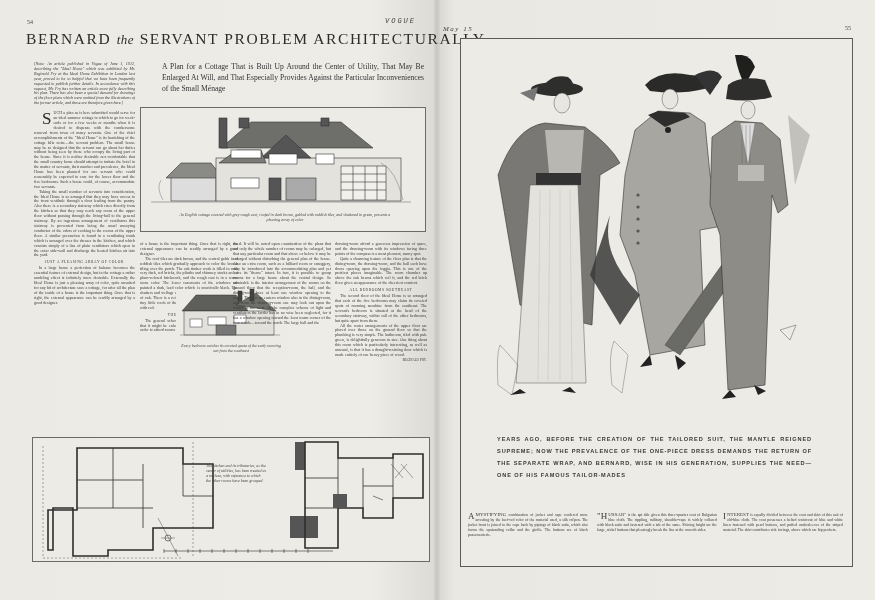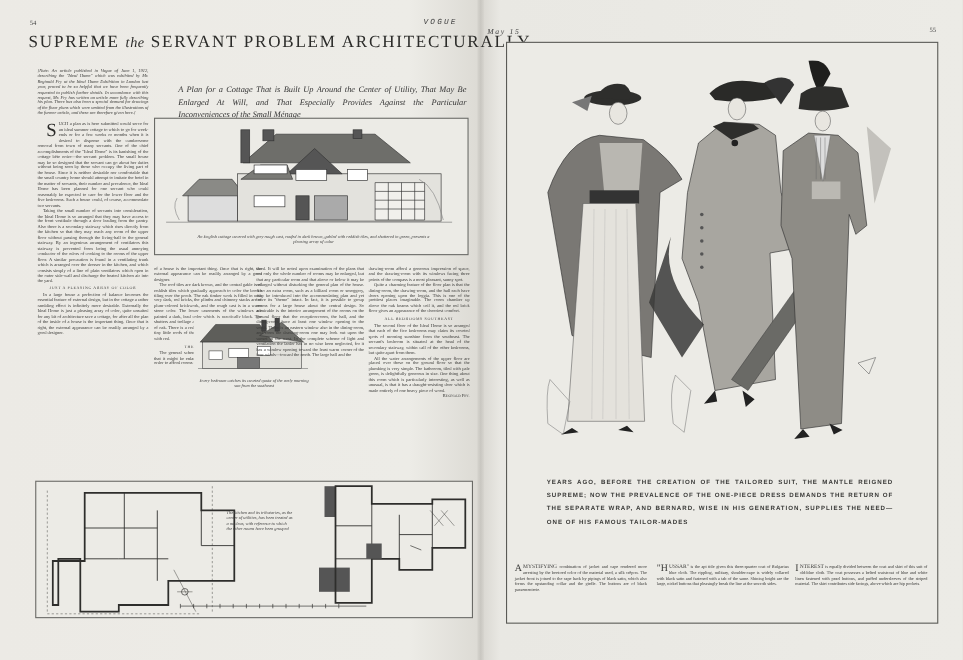--- a/index.html
+++ b/index.html
@@ -10,21 +10,21 @@
   .page-left { left: 0; width: 437px; background: linear-gradient(90deg, #eceae5 0%, #edece7 85%, #dcdad4 100%); }
   .page-right { left: 437px; width: 438px; background: linear-gradient(90deg, #d8d6d0 0%, #e9e8e3 4%, #ecebe6 100%); }
   .gutter { position: absolute; left: 434px; top: 0; width: 6px; height: 600px; background: linear-gradient(90deg, #d5d3cd, #c9c7c1, #d7d5cf); }
 
   .folio { position: absolute; font-size: 6px; color: #444; }
   .running-head { position: absolute; font-style: italic; font-size: 7px; letter-spacing: 2px; color: #444; }
 
   .headline { position: absolute; left: 26px; top: 30px; width: 400px; font-size: 15.5px; letter-spacing: 1.6px; color: #2c2c2a; white-space: nowrap; }
   .headline .the { font-style: italic; font-size: 13px; letter-spacing: 0.5px; margin-top: 28px; }
 
-  .subhead { position: absolute; left: 162px; top: 76px; width: 262px; font-size: 7.6px; line-height: 11px; color: #333; text-align: justify; font-style: italic; }
+  .subhead { position: absolute; left: 162px; top: 61px; width: 262px; font-size: 7.6px; line-height: 11px; color: #333; text-align: justify; }
 
   .col { position: absolute; font-size: 4.1px; line-height: 4.9px; color: #3a3a38; text-align: justify; overflow: hidden; }
   .col p { margin-bottom: 0; text-indent: 5px; }
   .col p.noindent { text-indent: 0; }
   .col .sh { text-align: center; font-size: 3.6px; letter-spacing: 0.6px; margin: 2px 0 1px; text-indent: 0; }
   .col .sig { text-align: right; font-variant: small-caps; }
   .note { font-style: italic; }
   .dropcap { float: left; font-size: 17px; line-height: 14px; margin: 1px 2px 0 8px; color: #2a2a28; }
 
   .frame { position: absolute; border: 1px solid #6a6a66; background: #ecebe6; }
@@ -40,21 +40,21 @@
 <body>
 
 <div class="page page-left"></div>
 <div class="page page-right"></div>
 <div class="gutter"></div>
 
 <div class="folio" style="left:27px;top:19px;">54</div>
 <div class="running-head" style="left:385px;top:17px;font-family:Liberation Mono, monospace;">VOGUE</div>
 
 <div class="headline">
-  <span>SUPREME</span>
+  <span>BERNARD</span>
   <span class="the">the</span>
   <span>SERVANT PROBLEM ARCHITECTURALLY</span>
 </div>
 
 <div class="subhead">A Plan for a Cottage That is Built Up Around the Center of Utility, That May Be Enlarged At Will, and That Especially Provides Against the Particular Inconveniences of the Small Ménage</div>
 
 <div class="col" style="left:34px;top:62px;width:101px;height:372px;">
   <p class="noindent note">[Note: An article published in Vogue of June 1, 1912, describing the "Ideal Home" which was exhibited by Mr. Reginald Fry at the Ideal Home Exhibition in London last year, proved to be so helpful that we have been frequently requested to publish further details. In accordance with this request, Mr. Fry has written an article more fully describing his plan. There has also been a special demand for drawings of the floor plans which were omitted from the illustrations of the former article, and these are therefore given here.]</p>
   <div style="height:5px"></div>
   <p class="noindent"><span class="dropcap">S</span><span>UCH a plan as is here submitted would serve for an ideal summer cottage to which to go for week-ends or for a few weeks or months when it is desired to dispense with the cumbersome removal from town of many servants. One of the chief accomplishments of the "Ideal Home" is its banishing of the cottage bête noire—the servant problem. The small house may be so designed that the servant can go about her duties without being seen by those who occupy the living part of the house. Since it is neither desirable nor comfortable that the small country home should attempt to imitate the hotel in the matter of servants, their number and prevalence, the Ideal Home has been planned for one servant who could reasonably be expected to care for the lower floor and the five bedrooms. Such a house could, of course, accommodate two servants.</span></p>

